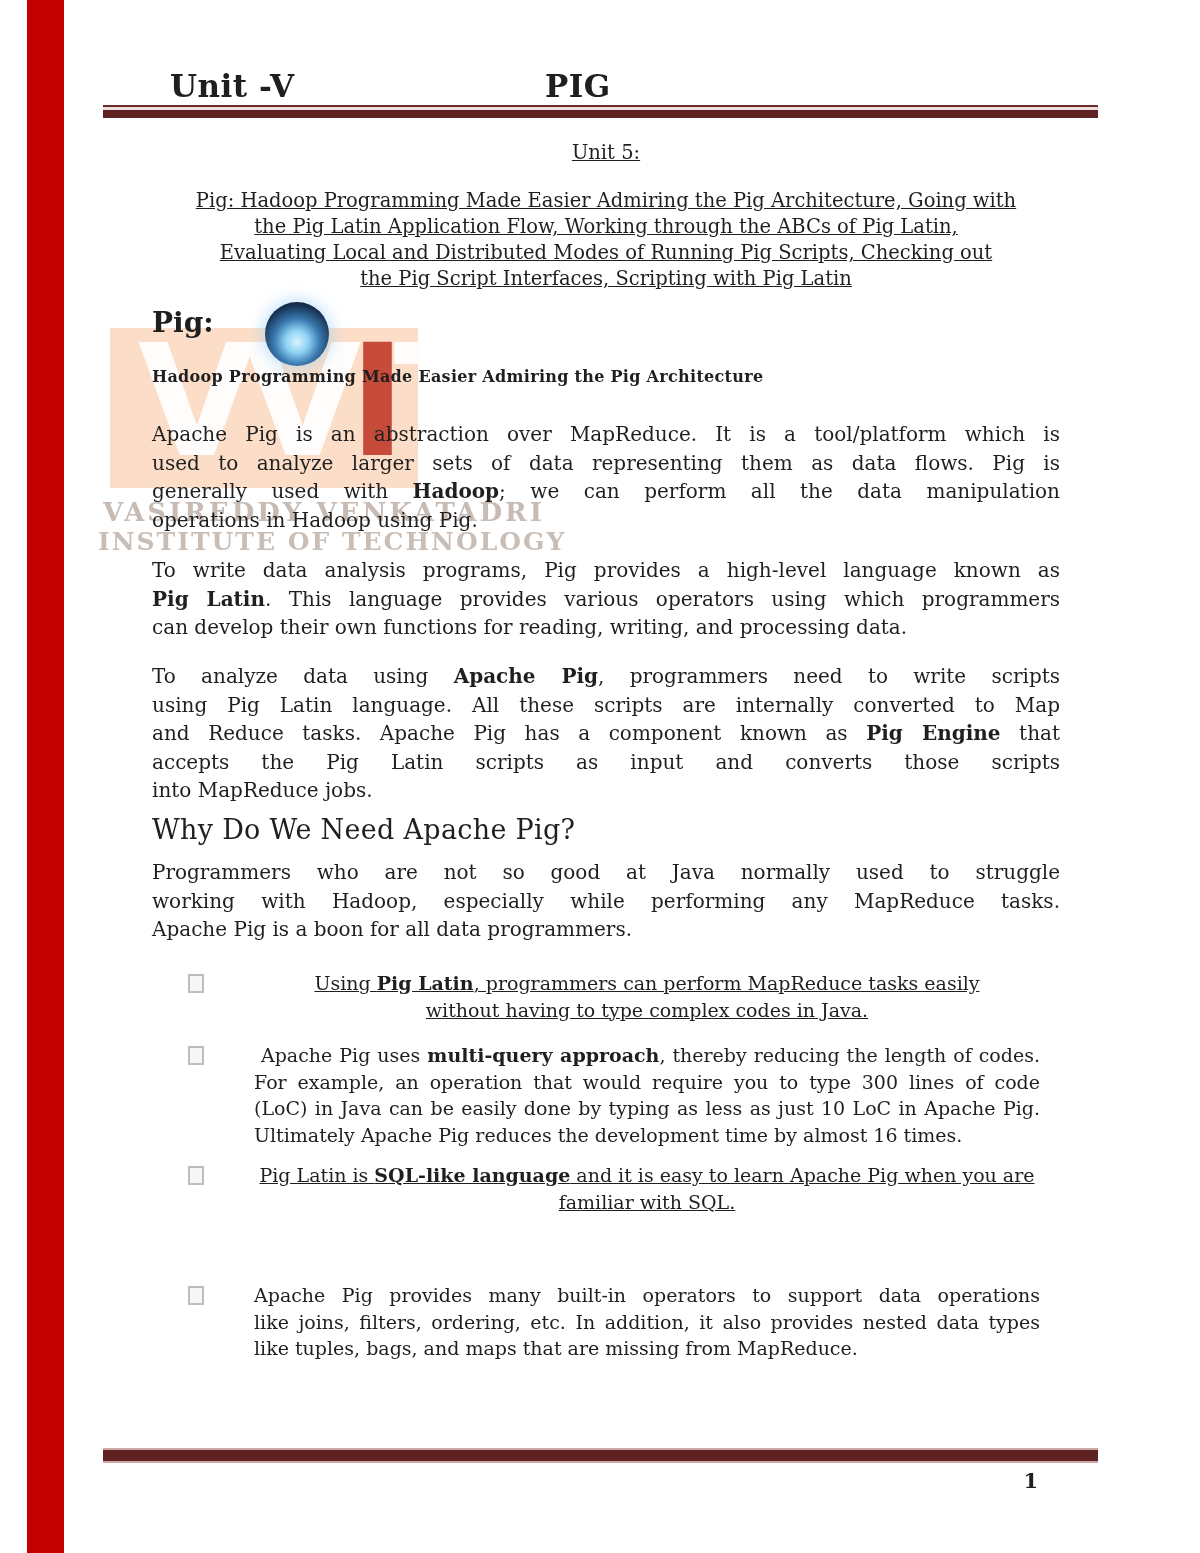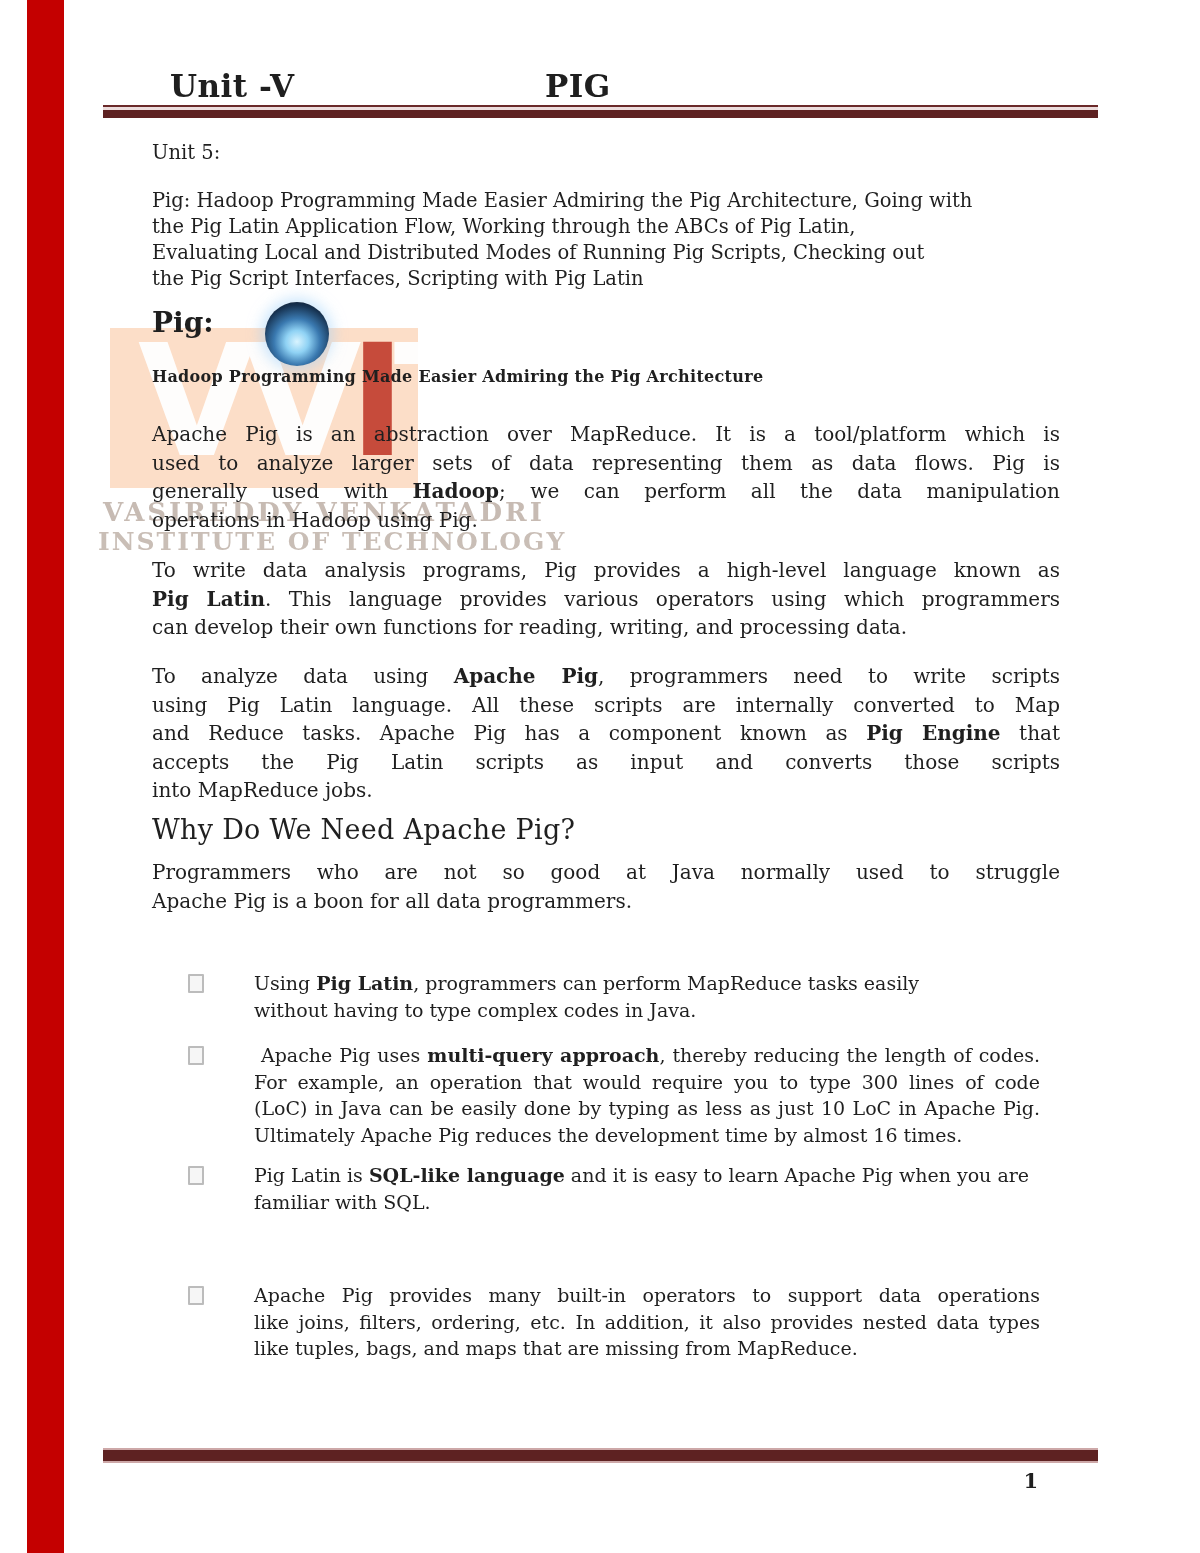--- a/index.html
+++ b/index.html
@@ -39,21 +39,21 @@
     box-shadow:0 0 14px 4px rgba(160,210,250,.55);}
   .wm-text1{left:103px;top:497px;font-size:26px;letter-spacing:3px;color:#c7bbb3;font-weight:bold;}
   .wm-text2{left:98px;top:527px;font-size:25px;letter-spacing:2px;color:#c9beb6;font-weight:bold;}
 
   
   .col{position:absolute;left:152px;width:908px;z-index:1;}
   .body-text{font-size:20px;line-height:28.5px;}
   .small-text{font-size:19.5px;line-height:26px;}
   .jp > div{text-align:justify;text-align-last:justify;}
   .jp > div:last-child{text-align-last:left;}
-  .lp > div{text-align:left;}
+  .lp > div{text-align:center;text-decoration:underline;}
 
   .h-pig{top:306px;font-size:28px;font-weight:bold;}
   .h-sub{top:367px;font-size:16px;font-weight:bold;letter-spacing:.3px;}
   .h-why{top:814px;font-size:27px;font-weight:normal;letter-spacing:.3px;}
 
   
   .bullet{position:absolute;left:152px;width:888px;z-index:1;}
   .b-box{position:absolute;left:36px;top:4px;width:12px;height:15px;
     border:2px solid #bcbcbc;background:#f6f6f6;border-radius:1px;}
   .b-body{margin-left:102px;font-size:19px;line-height:26.5px;}
@@ -110,20 +110,21 @@
     <div>using Pig Latin language. All these scripts are internally converted to Map</div>
     <div>and Reduce tasks. Apache Pig has a component known as <b>Pig Engine</b> that</div>
     <div>accepts the Pig Latin scripts as input and converts those scripts</div>
     <div>into MapReduce jobs.</div>
   </div>
 
 <div class="col h-why">Why Do We Need Apache Pig?</div>
 
 <div class="col body-text jp" style="top:858px;">
     <div>Programmers who are not so good at Java normally used to struggle</div>
+    <div>working with Hadoop, especially while performing any MapReduce tasks.</div>
     <div>Apache Pig is a boon for all data programmers.</div>
   </div>
 
 <div class="bullet" style="top:970px;">
   <span class="b-box"></span>
   <div class="b-body lp">
       <div>Using <b>Pig Latin</b>, programmers can perform MapReduce tasks easily</div>
       <div>without having to type complex codes in Java.</div>
     </div>
 </div>

